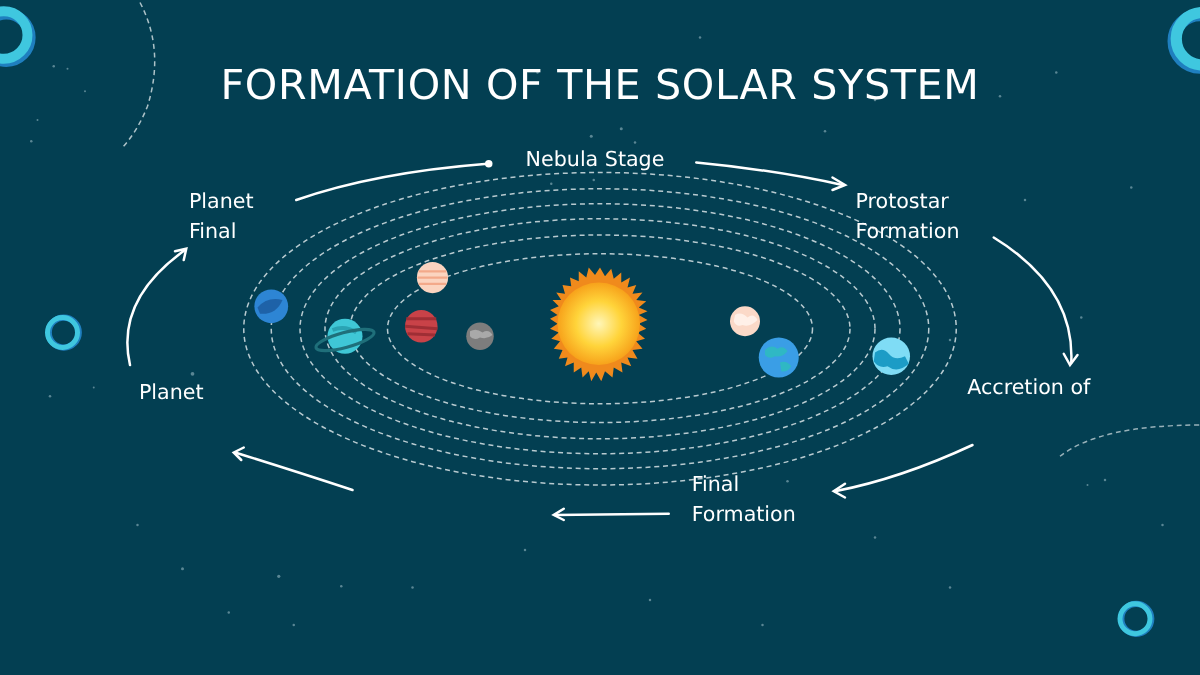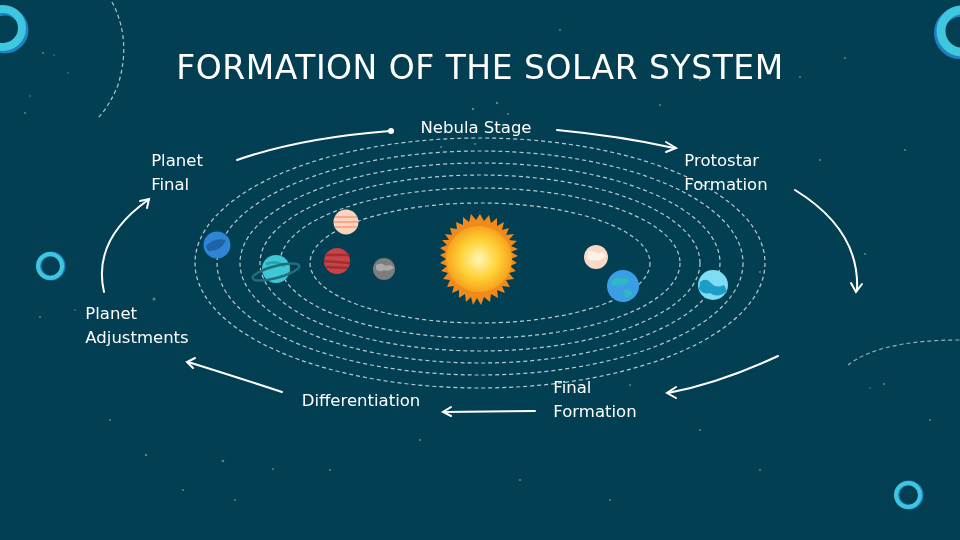--- a/index.html
+++ b/index.html
@@ -181,34 +181,31 @@
   <div class="label" style="left:476px; top:116px;">
     <span>Nebula Stage</span>
   </div>
 
   <div class="label" style="left:726px; top:149px;">
     <div>Protostar</div>
     <div>Formation</div>
   </div>
 
   <div class="label" style="left:823px; top:298px;">
+    <div>Accretion of</div>
   </div>
 
   <div class="label" style="left:595px; top:376px;">
     <div>Final</div>
     <div>Formation</div>
   </div>
 
-  <div class="label" style="left:361px; top:389px;">
-    <span>Differentiation</span>
-  </div>
 
   <div class="label" style="left:137px; top:302px;">
     <div>Planet</div>
-    <div>Adjustments</div>
   </div>
 
   <div class="label" style="left:177px; top:149px;">
     <div>Planet</div>
     <div>Final</div>
   </div>
 
 </div>
 
 </body></html>

